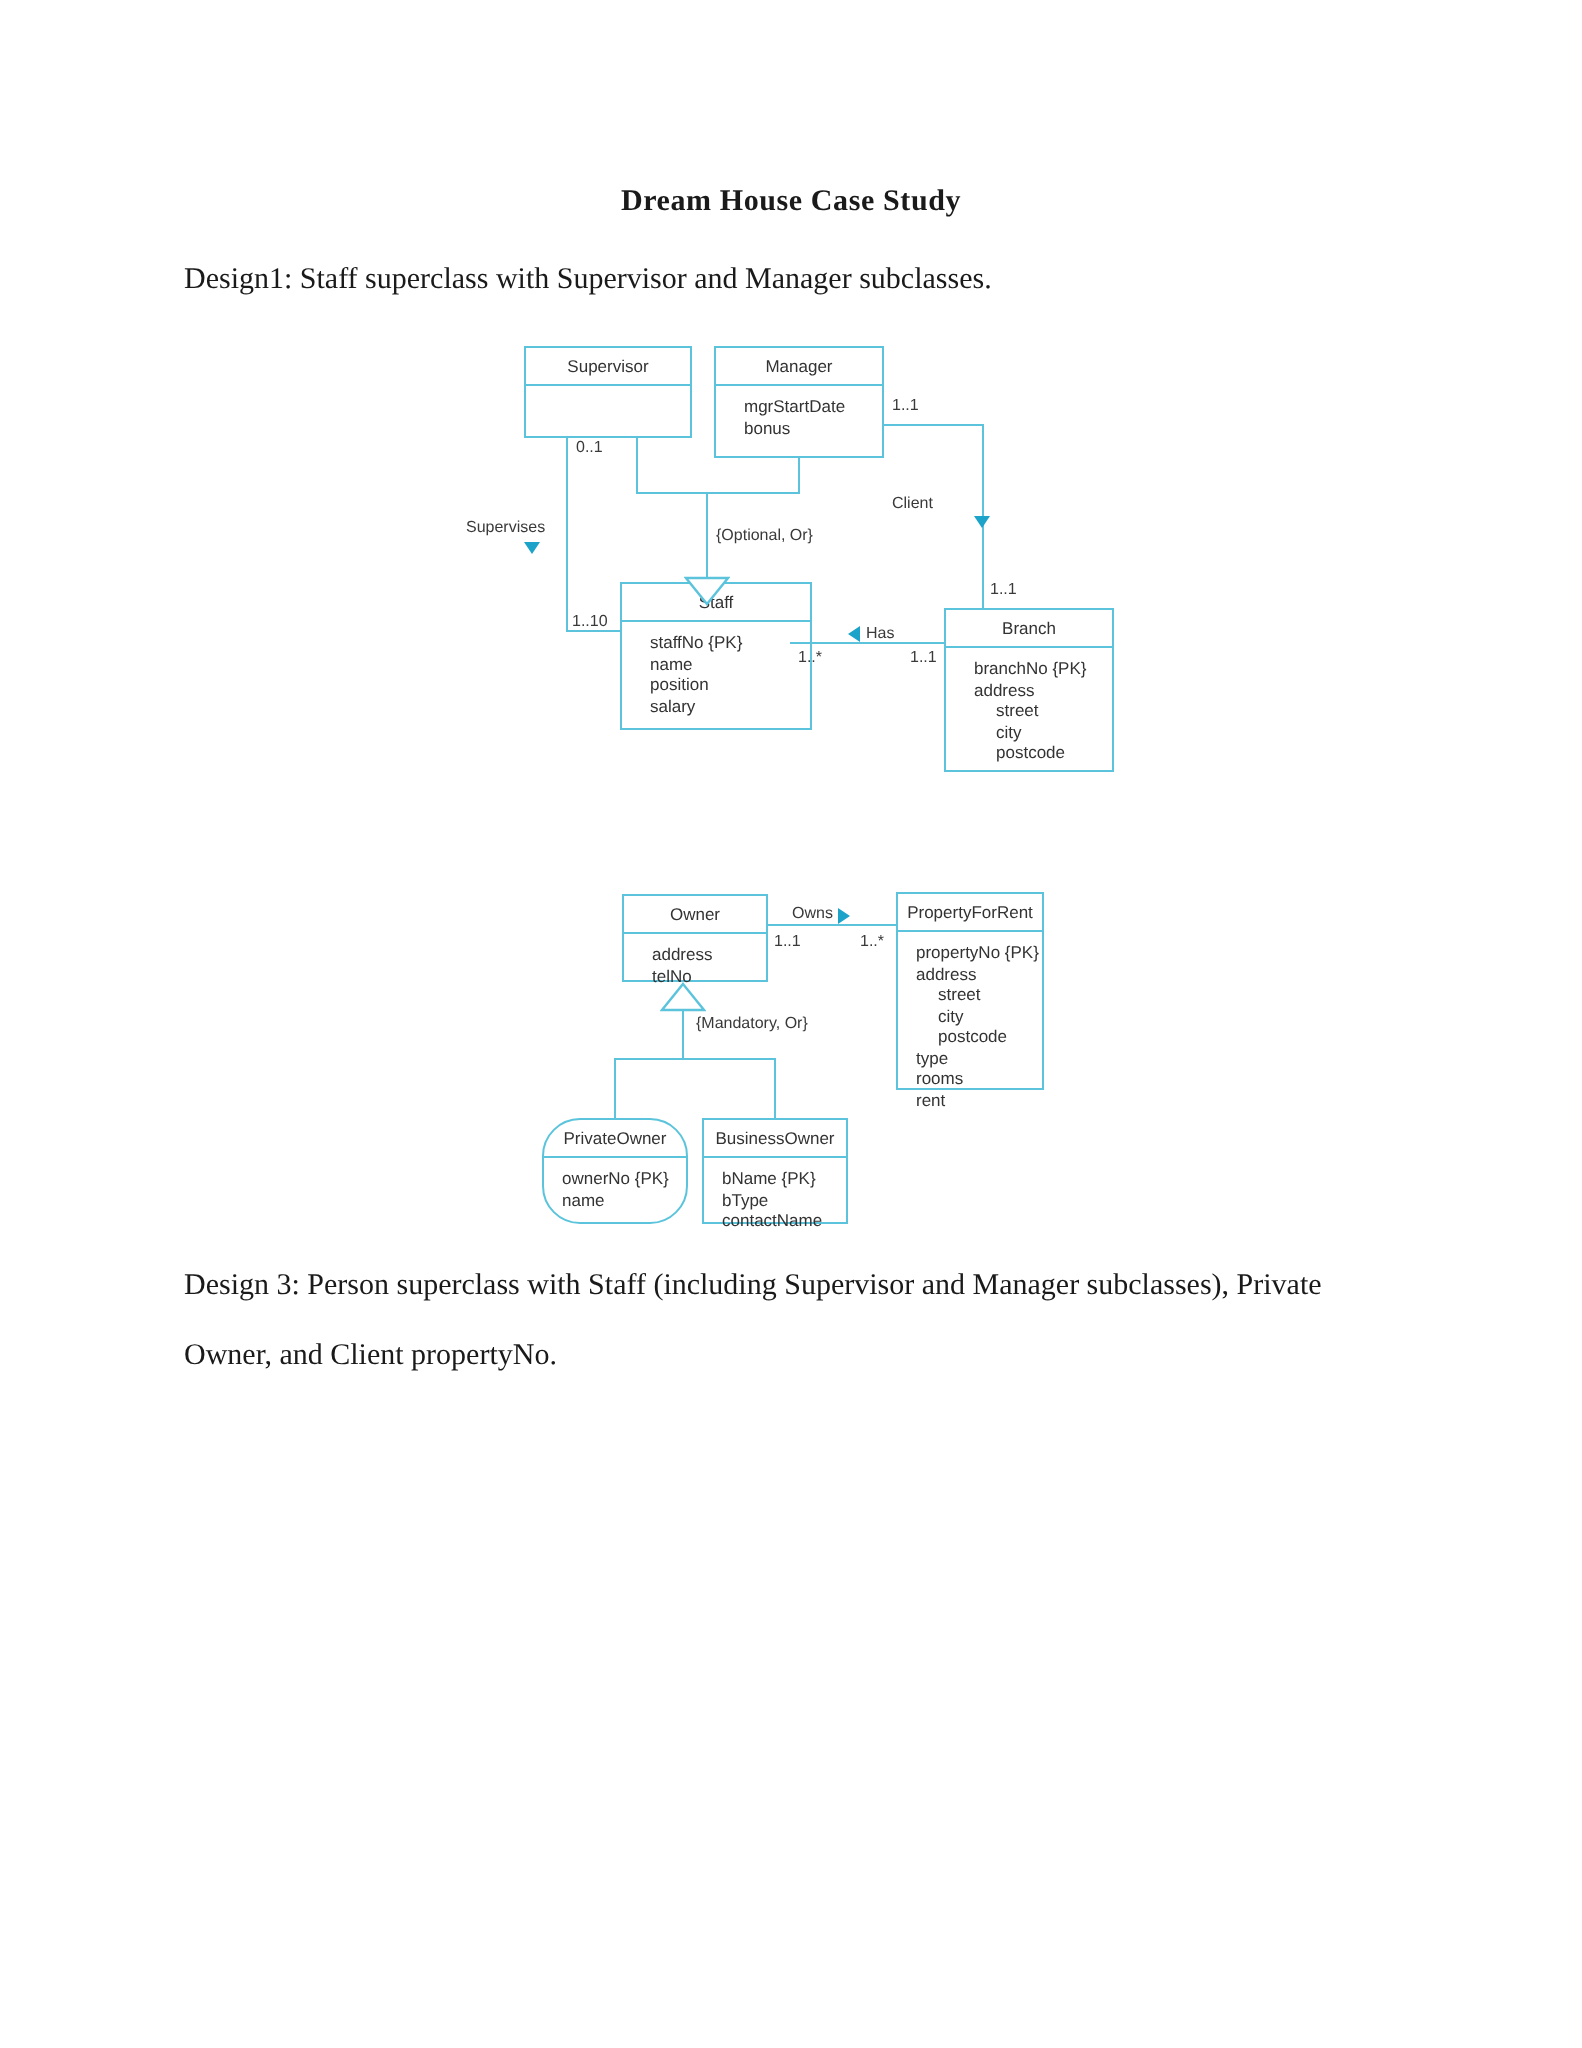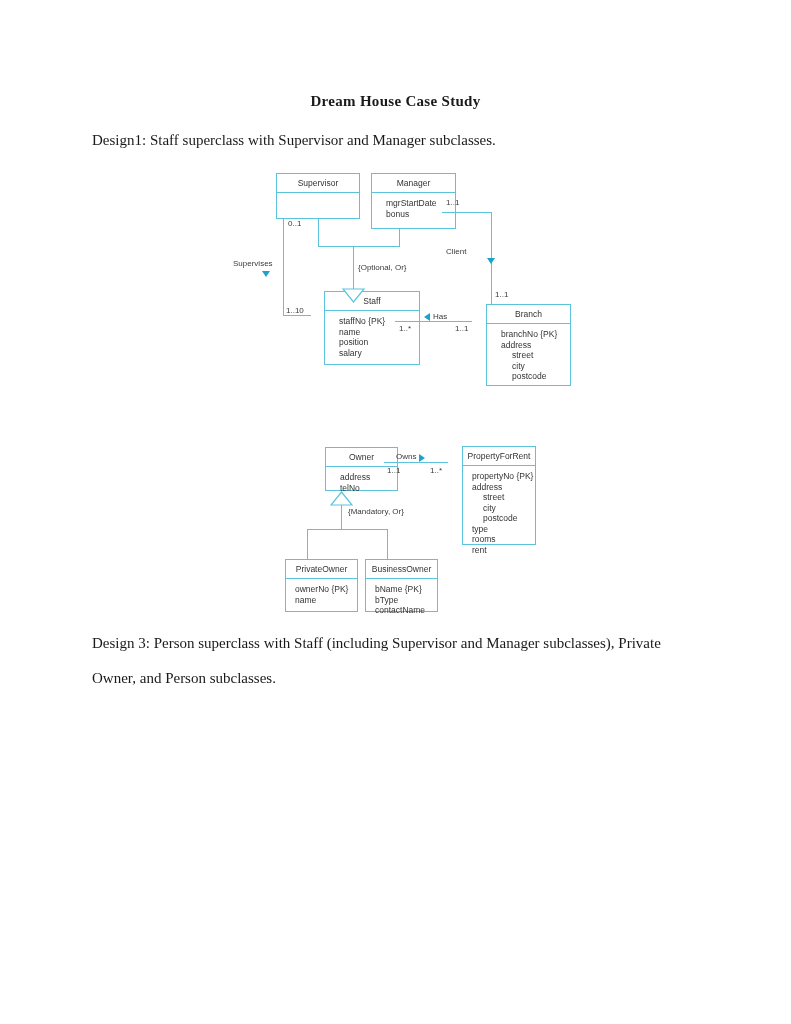--- a/index.html
+++ b/index.html
@@ -13,21 +13,21 @@
              font-size:15px;font-weight:bold;letter-spacing:.3px;}
   .para{position:absolute;left:92px;font-size:15px;line-height:20px;white-space:pre;}
   #p1{top:130px;}
   #p2{top:405px;}
   #p3a{top:633px;}
   #p3b{top:668px;}
 
   
   .diagram{position:absolute;}
   .uml-box{position:absolute;border:1px solid #5bc4dc;background:#ffffff;
-           font-family:"Liberation Sans",sans-serif;box-sizing:border-box;margin-left:14px;}
+           font-family:"Liberation Sans",sans-serif;box-sizing:border-box;}
   .uml-name{text-align:center;font-size:8.5px;color:#333;
             padding:4px 2px 4px;border-bottom:1px solid #5bc4dc;line-height:10px;}
   .uml-attrs{font-size:8.5px;color:#333;padding:5px 0 4px 14px;line-height:10.5px;}
   .uml-attrs div{white-space:pre;}
   .uml-attrs .ind{padding-left:11px;}
   .uml-empty{height:100%;}
 
   .ln{position:absolute;background:#5bc4dc;}
   .lnh{height:1px;}
   .lnv{width:1px;}
@@ -52,21 +52,21 @@
 </style>
 </head>
 <body>
 
 <div class="page">
 
   <div class="doc-title">Dream House Case Study</div>
 
   <div class="para" id="p1">Design1: Staff superclass with Supervisor and Manager subclasses.</div>
   <div class="para" id="p3a">Design 3: Person superclass with Staff (including Supervisor and Manager subclasses), Private</div>
-  <div class="para" id="p3b">Owner, and Person subclasses.</div>
+  <div class="para" id="p3b">Owner, and Client propertyNo.</div>
 
   <div class="diagram" id="diagram1" style="left:0;top:0;width:791px;height:400px;">
 
     <div class="uml-box" style="left:262px;top:173px;width:84px;height:46px;">
       <div class="uml-name">Supervisor</div>
       <div class="uml-attrs uml-empty"></div>
     </div>
 
     <div class="uml-box" style="left:357px;top:173px;width:85px;height:56px;">
       <div class="uml-name">Manager</div>
@@ -146,21 +146,21 @@
         <div>address</div>
         <div class="ind">street</div>
         <div class="ind">city</div>
         <div class="ind">postcode</div>
         <div>type</div>
         <div>rooms</div>
         <div>rent</div>
       </div>
     </div>
 
-    <div class="uml-box" style="left:271px;top:559px;width:73px;height:53px;">
+    <div class="uml-box" style="left:271px;top:559px;width:73px;height:53px;border-radius:19px;">
       <div class="uml-name">PrivateOwner</div>
       <div class="uml-attrs" style="padding-left:9px;">
         <div>ownerNo {PK}</div>
         <div>name</div>
       </div>
     </div>
 
     <div class="uml-box" style="left:351px;top:559px;width:73px;height:53px;">
       <div class="uml-name">BusinessOwner</div>
       <div class="uml-attrs" style="padding-left:9px;">

